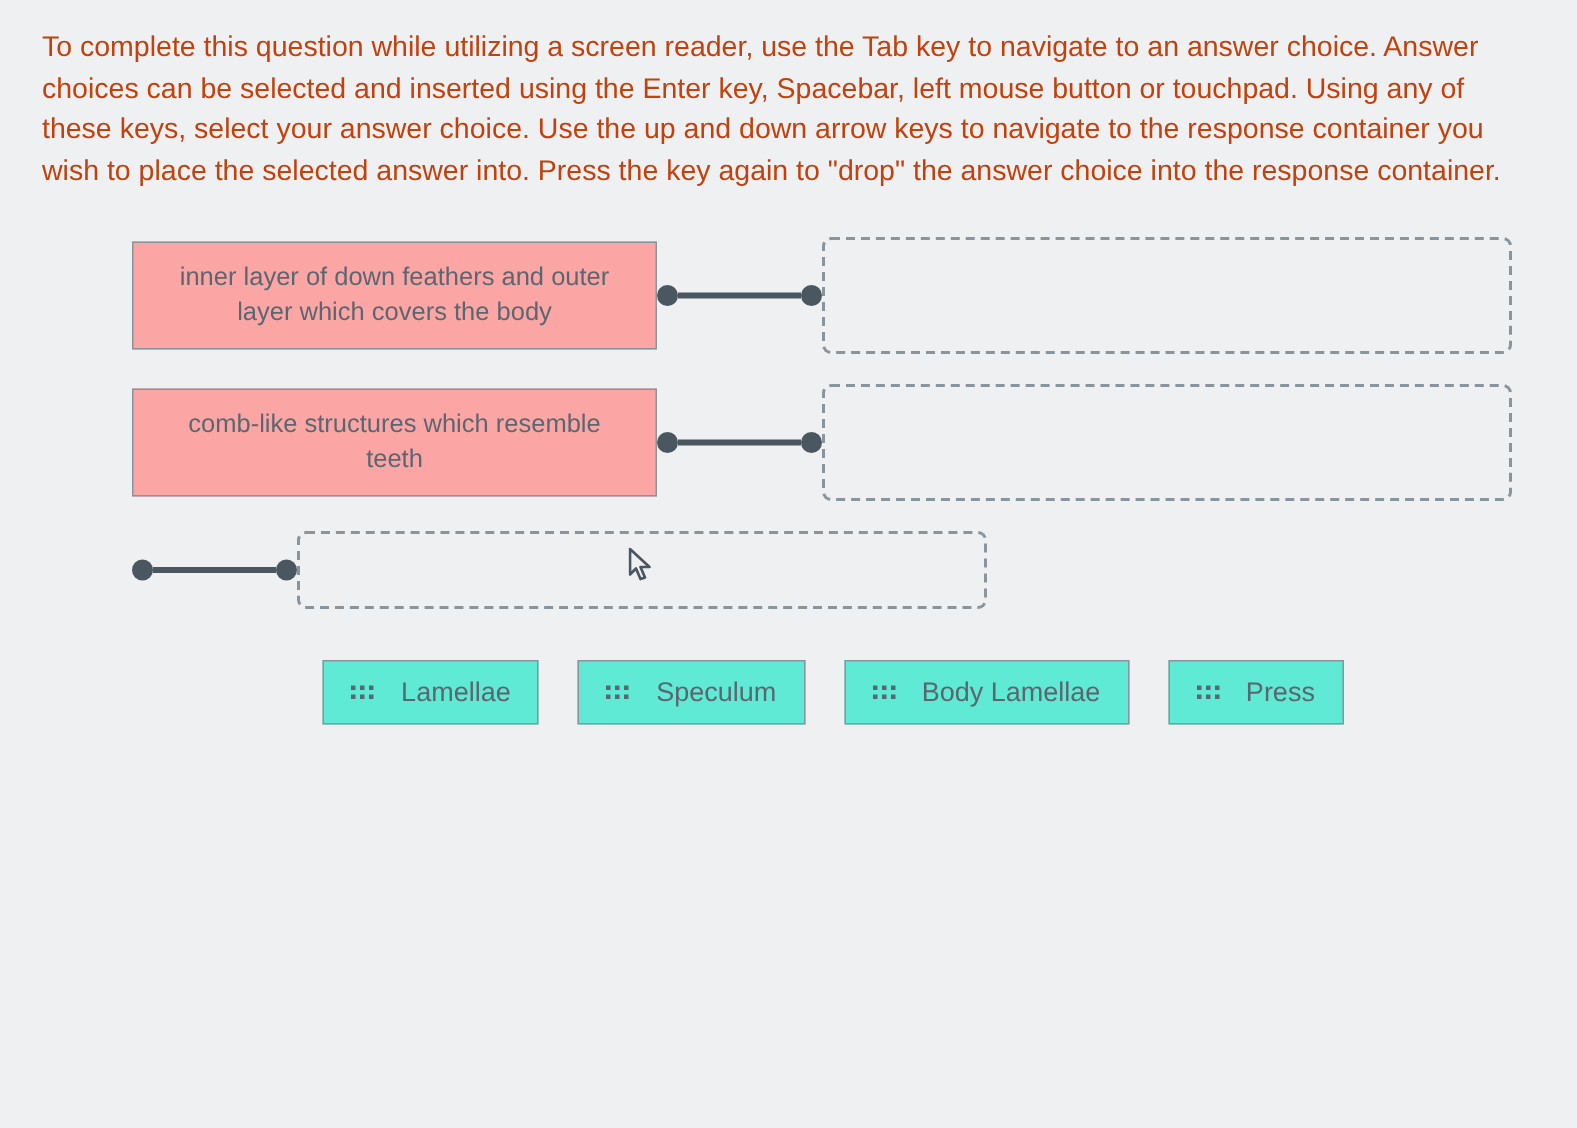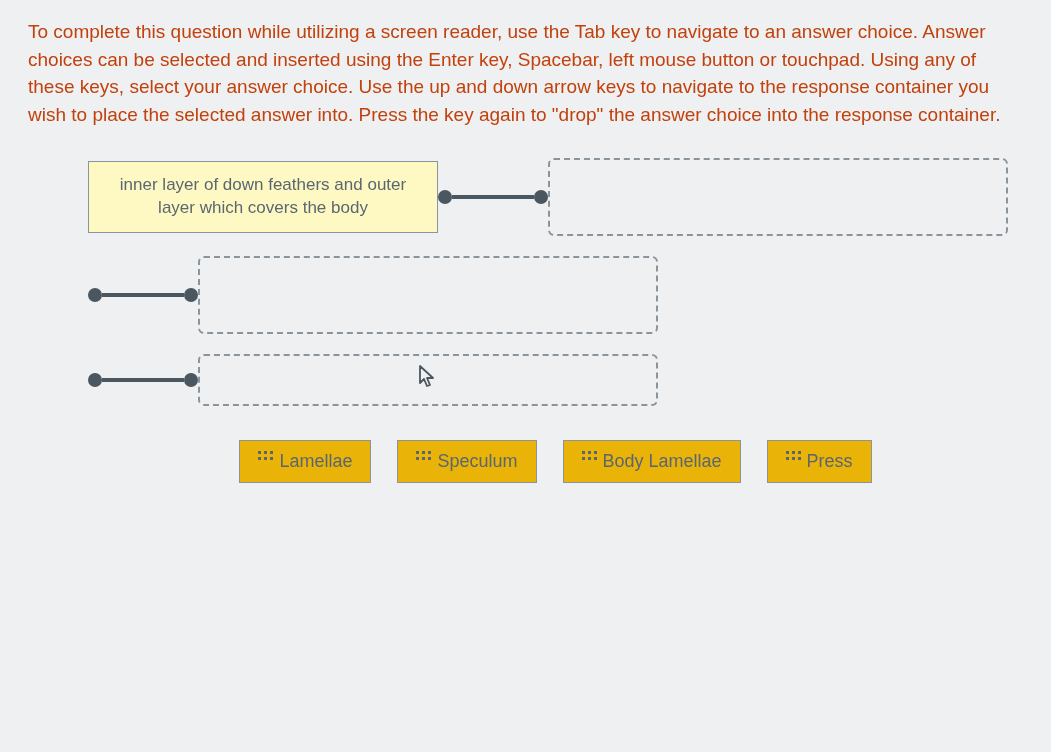--- a/index.html
+++ b/index.html
@@ -27,21 +27,21 @@
     padding-left: 60px;
   }
   .match-row {
     display: flex;
     align-items: center;
   }
   .prompt-box {
     width: 350px;
     min-height: 72px;
     border: 1px solid #8a949c;
-    background: #fef9c3;
+    background: #fca5a5;
     display: flex;
     align-items: center;
     justify-content: center;
     padding: 10px 16px;
     text-align: center;
     font-size: 17px;
     color: #5b6770;
     line-height: 1.35;
   }
   .prompt-box.short { min-height: 48px; }
@@ -80,26 +80,27 @@
   }
   .choices-bar {
     margin-top: 34px;
     display: flex;
     gap: 26px;
     justify-content: center;
     padding-left: 60px;
   }
   .choice {
     border: 1px solid #8a949c;
-    background: #eab308;
+    background: #5eead4;
     padding: 10px 18px;
     font-size: 18px;
     color: #5b6770;
     display: flex;
-    gap: 6px;
+    align-items: center;
+    gap: 18px;
     cursor: grab;
   }
   .grip {
     display: inline-flex;
     flex-direction: column;
     gap: 3px;
   }
   .grip-row {
     display: flex; gap: 3px;
   }
@@ -121,20 +122,23 @@
           <span>inner layer of down feathers and outer layer which covers the body</span>
         </div>
         <div class="connector">
           <span class="dot"></span>
           <span class="line"></span>
           <span class="dot"></span>
         </div>
         <div class="drop-zone"></div>
       </div>
       <div class="match-row">
+        <div class="prompt-box">
+          <span>comb-like structures which resemble teeth</span>
+        </div>
         <div class="connector">
           <span class="dot"></span>
           <span class="line"></span>
           <span class="dot"></span>
         </div>
         <div class="drop-zone"></div>
       </div>
       <div class="match-row">
         <div class="connector">
           <span class="dot"></span>

